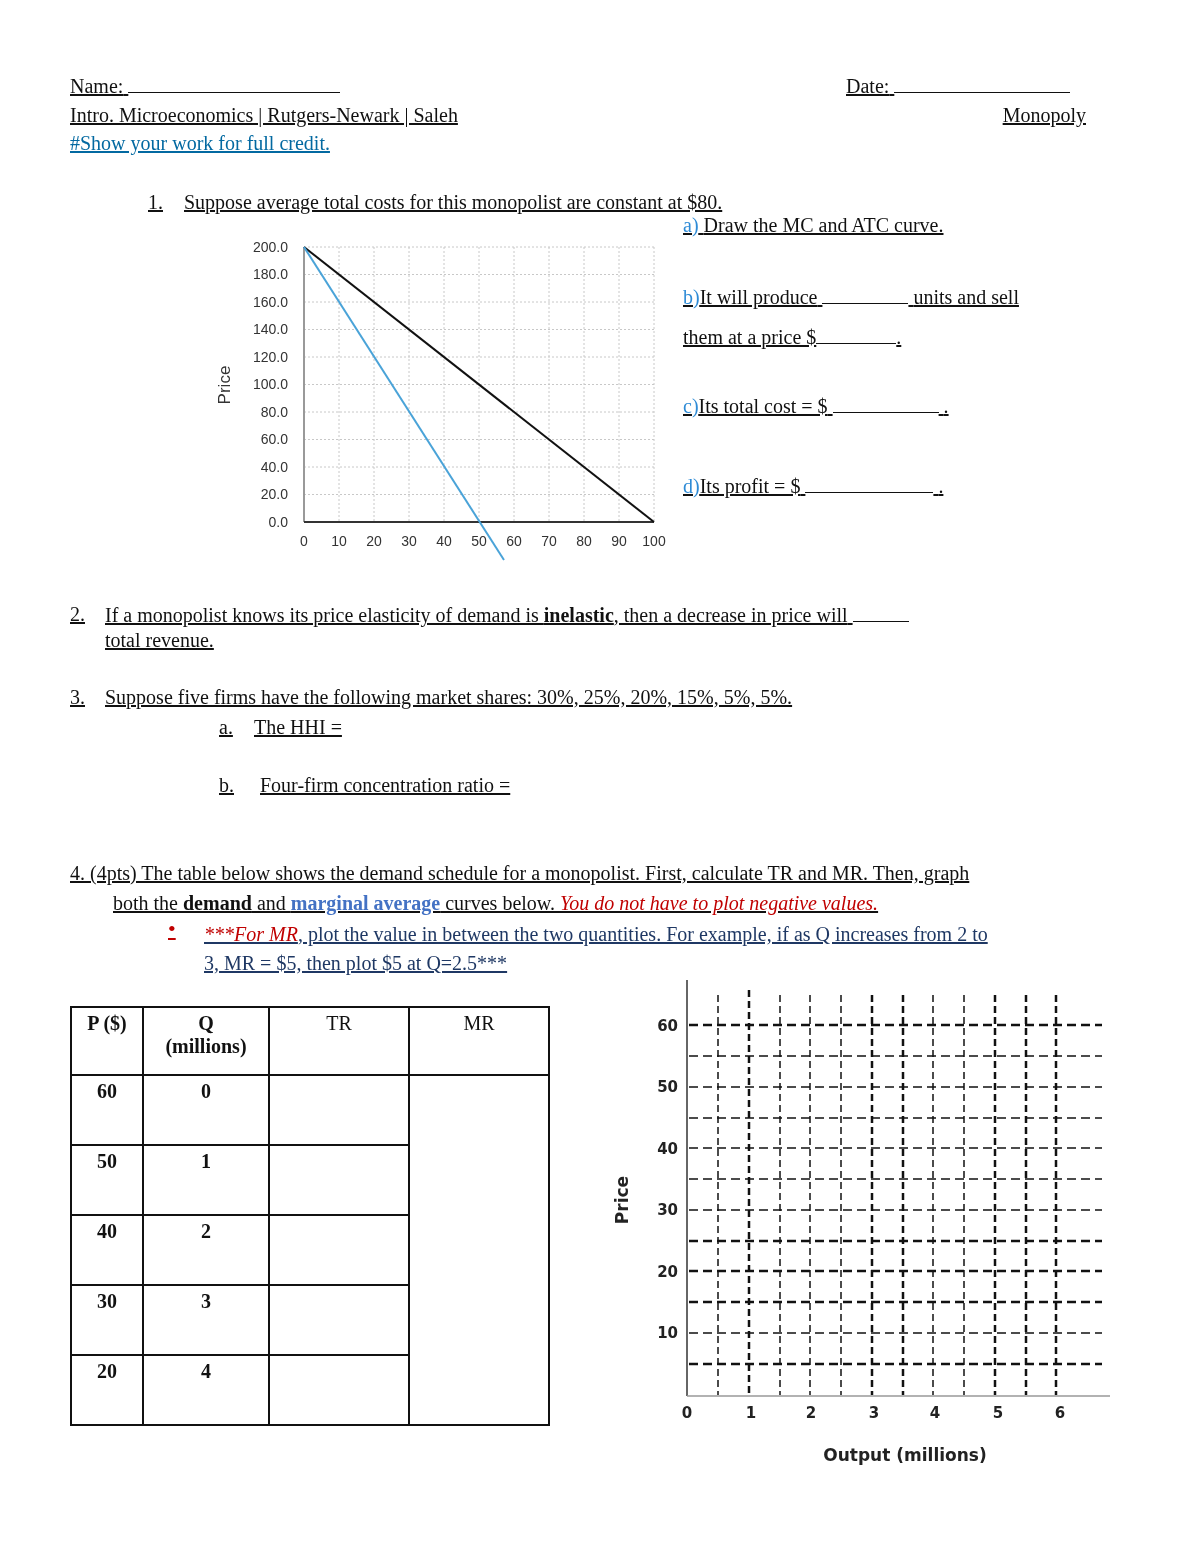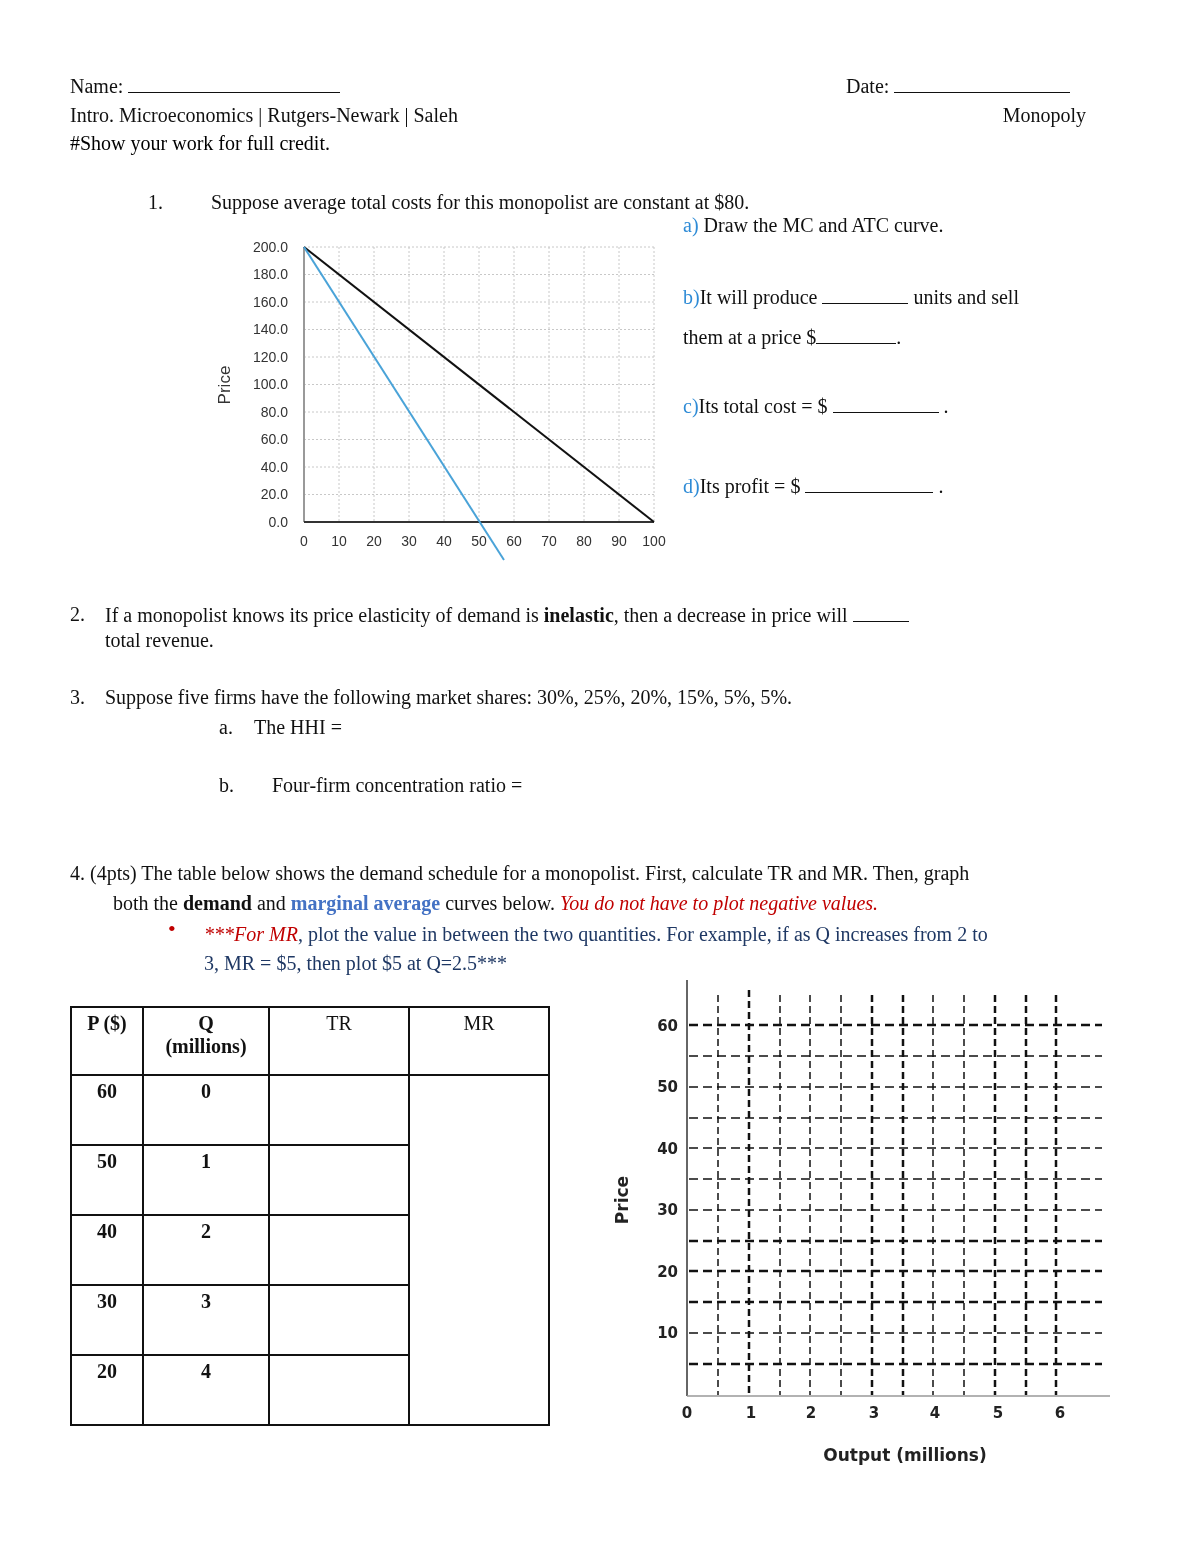--- a/index.html
+++ b/index.html
@@ -1,22 +1,22 @@
 <!DOCTYPE html>
 <html><head>
   <meta charset="utf-8">
   <style>
     html, body { margin: 0; padding: 0; background: #ffffff; }
     body {
       width: 1200px; height: 1553px; position: relative; overflow: hidden;
       font-family: "Liberation Serif", "DejaVu Serif", serif;
       color: #111; font-size: 20px;
     }
-    .abs { position: absolute; white-space: nowrap; }
-    .red { color: #000000; }
+    .abs { position: absolute; white-space: nowrap; text-decoration: underline; }
+    .red { color: #0369a1; }
     .darkred { color: #c00000; text-align: right; }
     .navy { color: #1f3864; }
     .blue { color: #4472c4; }
     .sub-blue { color: #2e8bd6; }
     .blank { display: inline-block; border-bottom: 1.5px solid #111; height: 18px; vertical-align: baseline; }
     b { font-weight: bold; }
     i { font-style: italic; }
 
     
     .chart1 { position: absolute; left: 208px; top: 230px; width: 470px; height: 335px; }
@@ -45,21 +45,21 @@
 </div>
 <div class="abs" style="left:846px; top:74px;">
   <span>Date:</span>
   <span class="blank" style="width:176px;"></span>
 </div>
 <div class="abs" style="left:70px; top:104px;">Intro. Microeconomics | Rutgers-Newark | Saleh</div>
 <div class="abs" style="right:114px; top:104px;">Monopoly</div>
 <div class="abs red" style="left:70px; top:132px;">#Show your work for full credit.</div>
 
 <div class="abs" style="left:148px; top:191px;">1.</div>
-<div class="abs" style="left:184px; top:191px;margin-left:27px;">Suppose average total costs for this monopolist are constant at $80.</div>
+<div class="abs" style="left:184px; top:191px;">Suppose average total costs for this monopolist are constant at $80.</div>
 
 <div class="chart1">
   <svg width="470" height="335" viewBox="0 0 470 335">
 
     <g stroke="#c8c8c8" stroke-dasharray="2,2" stroke-width="1">
       <line x1="131" y1="17" x2="131" y2="292"></line>
         <line x1="166" y1="17" x2="166" y2="292"></line>
       <line x1="201" y1="17" x2="201" y2="292"></line>
         <line x1="236" y1="17" x2="236" y2="292"></line>
       <line x1="271" y1="17" x2="271" y2="292"></line>
@@ -141,21 +141,21 @@
   <span>If a monopolist knows its price elasticity of demand is </span><b>inelastic</b><span>, then a decrease in price will</span>
   <span class="blank" style="width:56px;"></span>
 </div>
 <div class="abs" style="left:105px; top:629px;">total revenue.</div>
 
 <div class="abs" style="left:70px; top:686px;">3.</div>
 <div class="abs" style="left:105px; top:686px;">Suppose five firms have the following market shares: 30%, 25%, 20%, 15%, 5%, 5%.</div>
 <div class="abs" style="left:219px; top:716px;">a.</div>
 <div class="abs" style="left:254px; top:716px;">The HHI =</div>
 <div class="abs" style="left:219px; top:774px;">b.</div>
-<div class="abs" style="left:272px; top:774px;">Four-firm concentration ratio =</div>
+<div class="abs" style="left:260px; top:774px;">Four-firm concentration ratio =</div>
 
 <div class="abs" style="left:70px; top:862px;">4. (4pts) The table below shows the demand schedule for a monopolist. First, calculate TR and MR. Then, graph</div>
 <div class="abs" style="left:113px; top:892px;">
   <span>both the </span><b>demand</b><span> and </span><b class="blue">marginal average</b><span> curves below. </span><i class="darkred">You do not have to plot negative values.</i>
 </div>
 <div class="abs" style="left:168px; top:916px; font-size:22px; color:#c00000;">•</div>
 <div class="abs navy" style="left:204px; top:923px;">
   <i class="darkred">***For MR</i><span>, plot the value in between the two quantities. For example, if as Q increases from 2 to</span>
 </div>
 <div class="abs navy" style="left:204px; top:952px;">3, MR = $5, then plot $5 at Q=2.5***</div>

